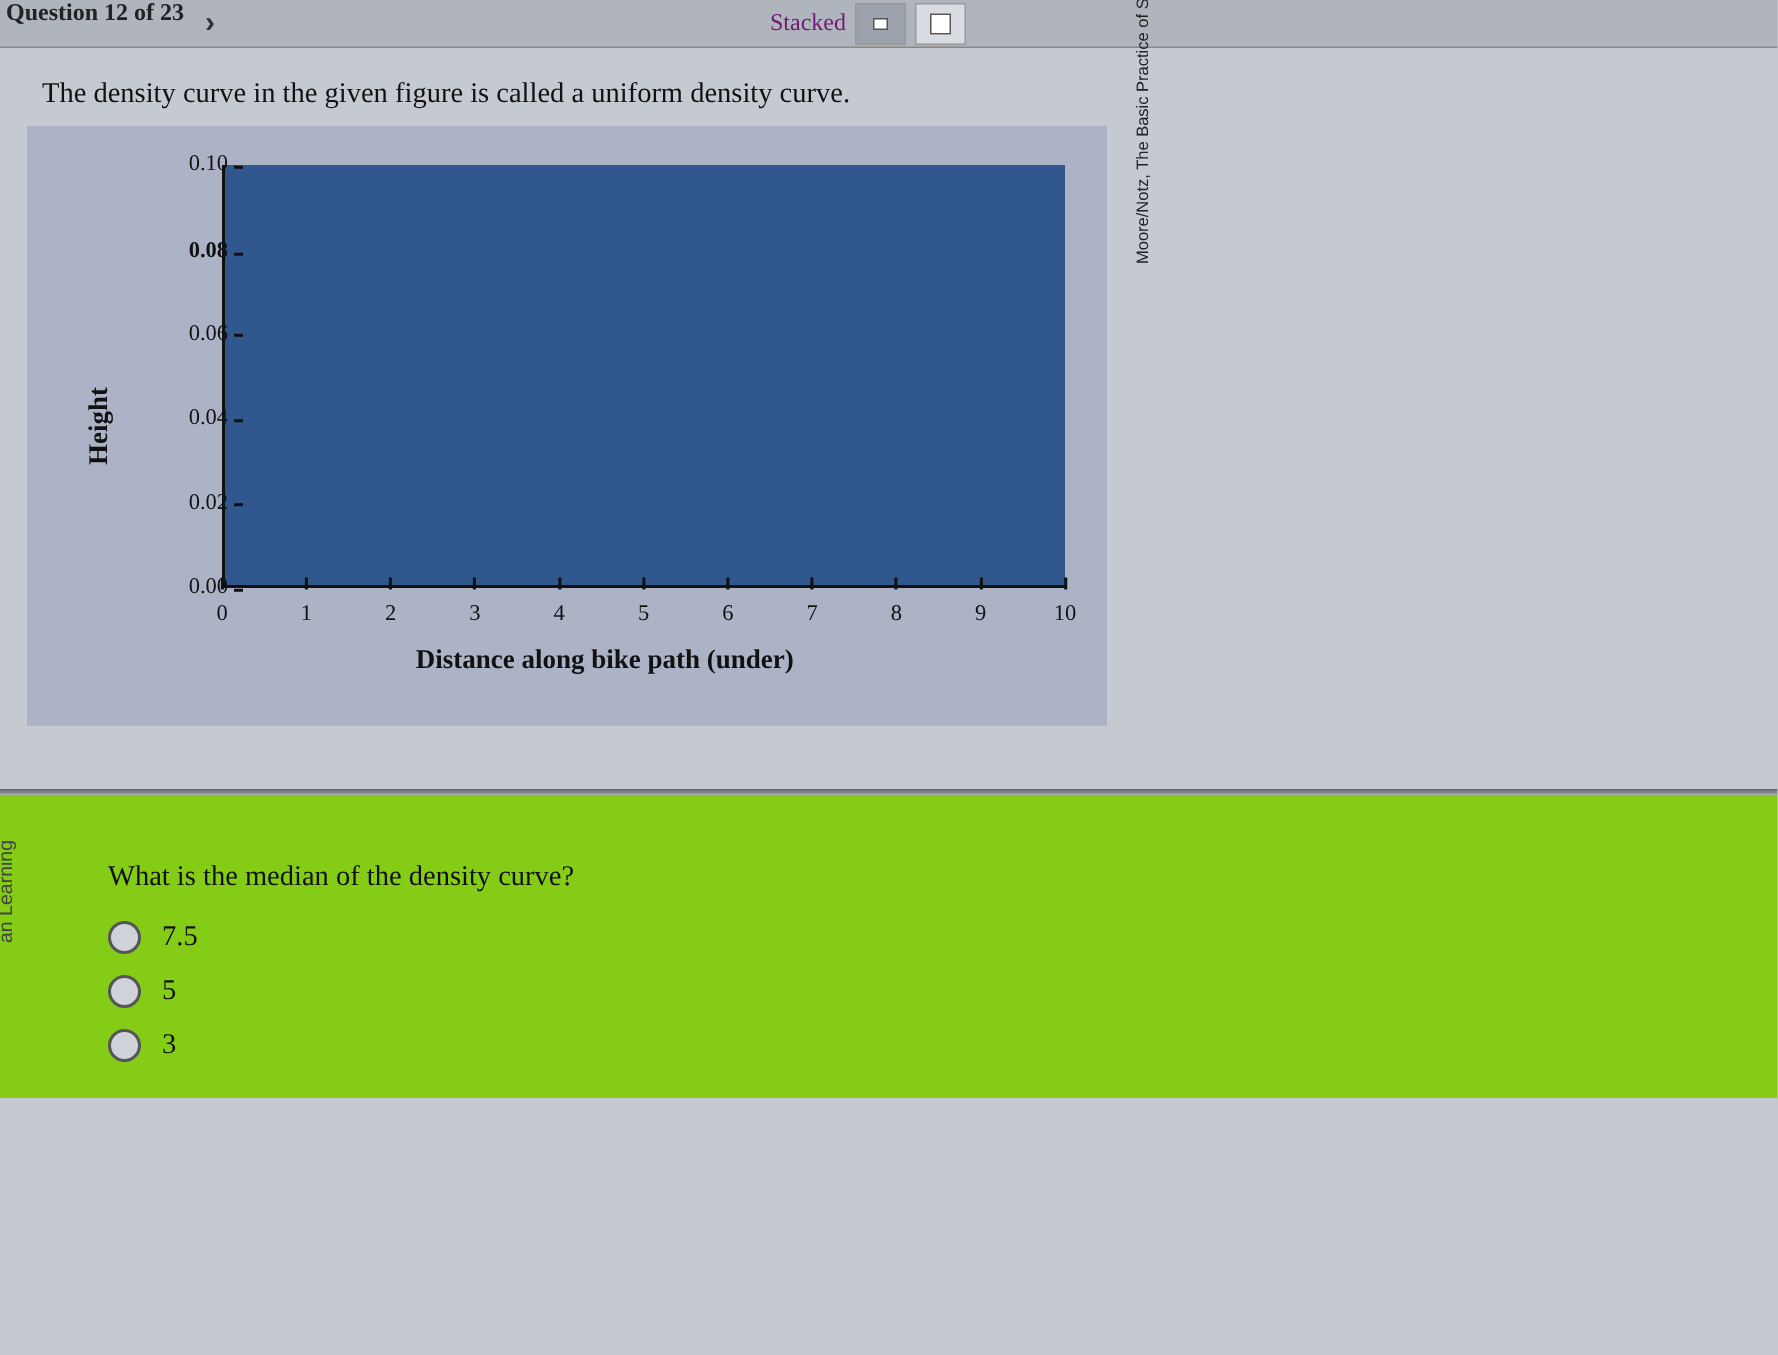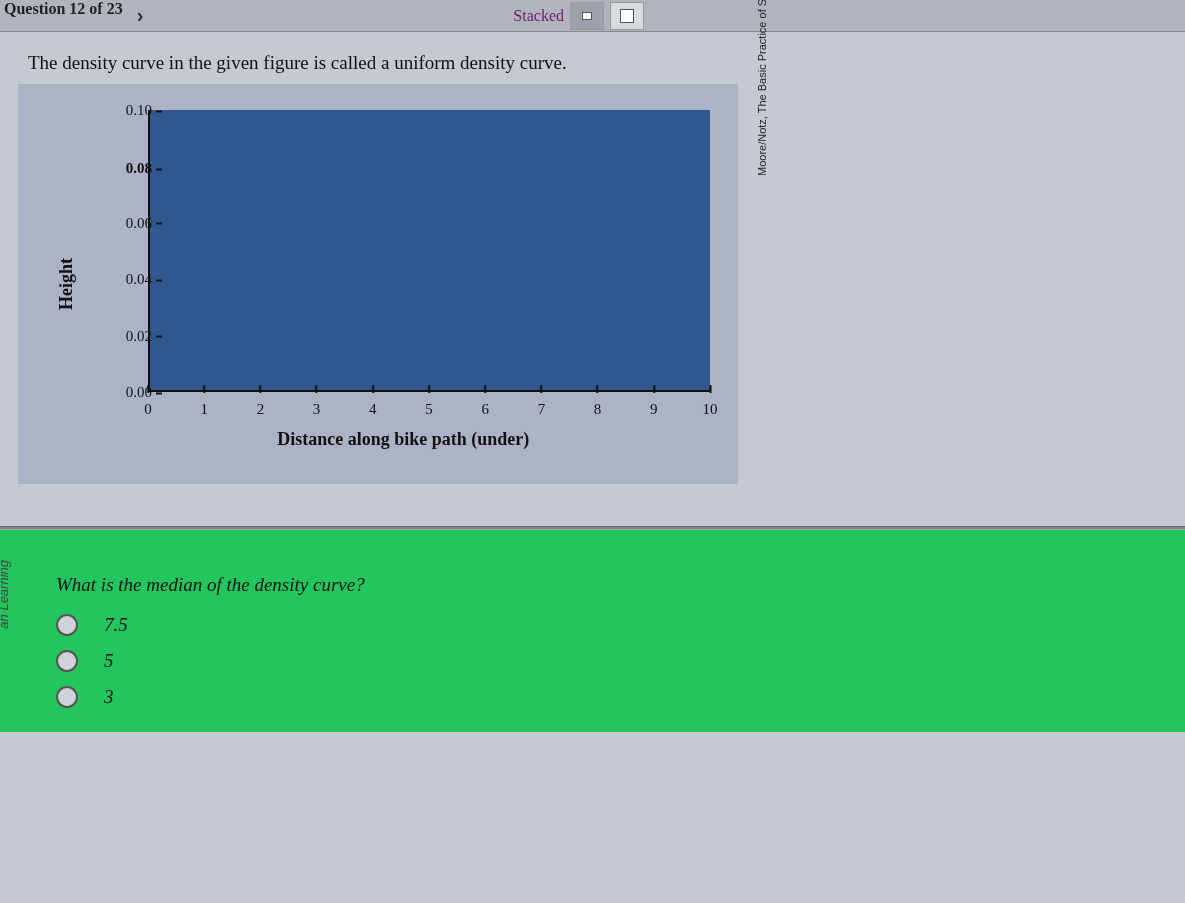--- a/index.html
+++ b/index.html
@@ -155,43 +155,42 @@
   }
 
   .divider {
     height: 4px;
     background: #7e848e;
     margin-top: 28px;
     box-shadow: inset 0 1px 0 #666, inset 0 -1px 0 #aaa;
   }
 
   .question-zone {
-    background: #22c55e;
-    padding: 44px 40px 10px 56px;
+    background: #84cc16;
+    padding: 44px 40px 10px 72px;
     position: relative;
-    font-style: italic;
   }
   .side-tab {
     position:absolute;
     left:-4px; top:30px;
     writing-mode: vertical-rl;
     transform: rotate(180deg);
     font-size: 13px;
     font-family: Arial, sans-serif;
     color:#444;
   }
   .question-prompt {
     font-size: 19px;
     color:#111;
     margin-bottom: 18px;
   }
   .option {
     display:flex;
     align-items:center;
-    gap:26px;
+    gap:14px;
     font-size:19px;
     color:#111;
     margin: 8px 0 14px 0;
     cursor:pointer;
   }
   .radio-dot {
     width:22px; height:22px;
     border:2px solid #555;
     border-radius:50%;
     background:#cfd2d8;

